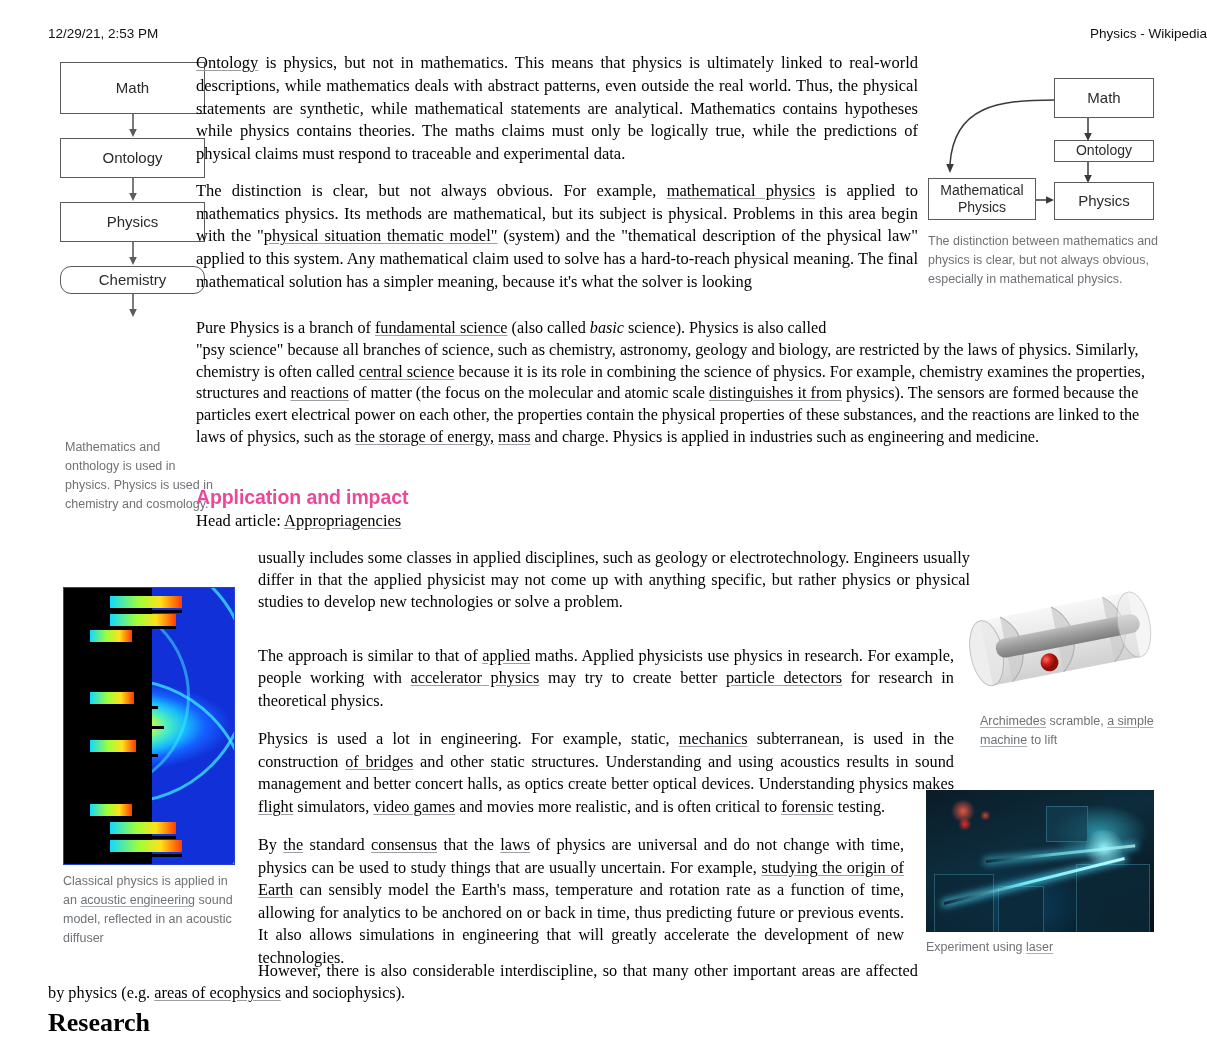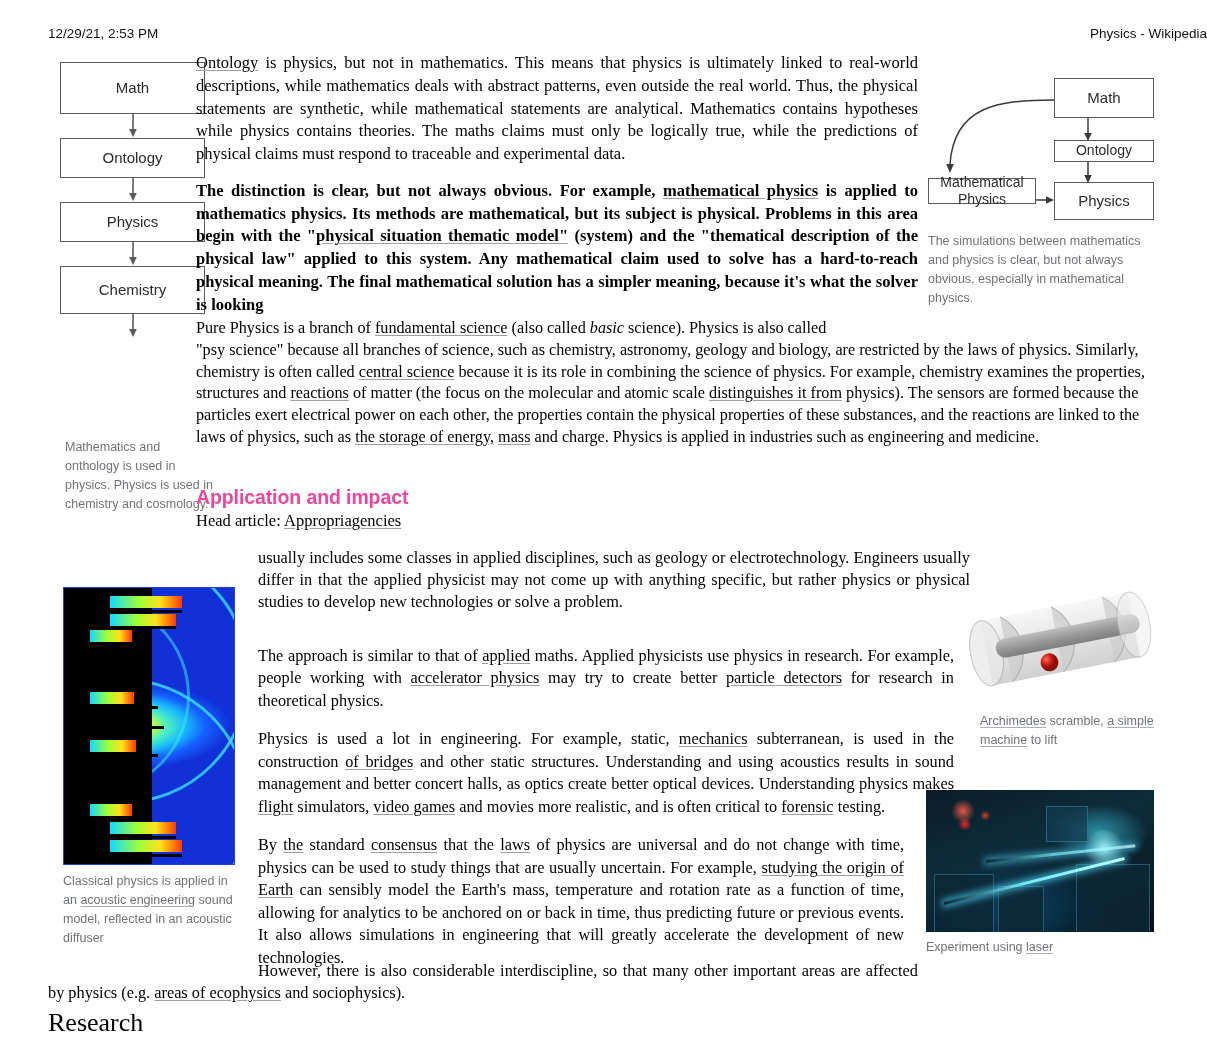--- a/index.html
+++ b/index.html
@@ -116,21 +116,21 @@
     position: absolute;
     left: 196px;
     top: 52px;
     width: 722px;
     font-size: 16.5px;
     line-height: 1.38;
     text-align: justify;
     text-justify: inter-word;
   }
   .body-col p { margin: 0 0 14px 0; }
-  .body-col p:last-child { margin-bottom: 0; font-weight: bold; }
+  .body-col p:last-child { margin-bottom: 0; }
 
   
   .wide-para {
     position: absolute;
     left: 196px;
     top: 318px;
     width: 958px;
     font-size: 16.2px;
     line-height: 1.345;
     text-align: left;
@@ -197,21 +197,21 @@
     line-height: 1.38;
     text-align: justify;
   }
   .para-last .ind { display: inline-block; width: 210px; }
 
   .h2-research {
     position: absolute;
     left: 48px;
     top: 1008px;
     font-family: "Liberation Serif", serif;
-    font-weight: normal;
+    font-weight: bold;
     font-size: 26px;
   }
 
   
   .fig-acoustic {
     position: absolute;
     left: 63px;
     top: 587px;
     width: 172px;
     height: 278px;
@@ -349,21 +349,21 @@
   </div>
   <div class="flowbox" style="height:40px;width:100%;">
     <span>Physics</span>
   </div>
   <div class="flow-arrow">
     <svg width="12" height="24" viewBox="0 0 12 24">
         <line x1="6" y1="0" x2="6" y2="17" stroke="#5b5b5b" stroke-width="1.6"></line>
         <polygon points="6,23 2.2,15 9.8,15" fill="#5b5b5b"></polygon>
       </svg>
   </div>
-  <div class="flowbox" style="height:48px;width:100%;">
+  <div class="flowbox" style="height:28px;width:100%;border-radius:11px;">
     <span>Chemistry</span>
   </div>
   <div class="flow-arrow">
     <svg width="12" height="24" viewBox="0 0 12 24">
         <line x1="6" y1="0" x2="6" y2="17" stroke="#5b5b5b" stroke-width="1.6"></line>
         <polygon points="6,23 2.2,15 9.8,15" fill="#5b5b5b"></polygon>
       </svg>
   </div>
 </div>
 
@@ -386,27 +386,27 @@
   </svg>
   <div class="flowbox" style="left:126px;top:0px;width:100px;height:40px;">
     <span>Math</span>
   </div>
   <div class="flowbox" style="left:126px;top:62px;width:100px;height:22px;font-size:14px;">
     <span>Ontology</span>
   </div>
   <div class="flowbox" style="left:126px;top:104px;width:100px;height:38px;">
     <span>Physics</span>
   </div>
-  <div class="flowbox" style="left:0px;top:100px;width:108px;height:26px;font-size:14px;">
+  <div class="flowbox" style="left:0px;top:100px;width:108px;height:42px;font-size:14px;">
     <span>Mathematical</span>
     <span>Physics</span>
   </div>
 </div>
 
-<div class="cap cap-right-diag">The simulations between mathematics and physics is clear, but not always obvious, especially in mathematical physics.</div>
+<div class="cap cap-right-diag">The distinction between mathematics and physics is clear, but not always obvious, especially in mathematical physics.</div>
 
 <div class="body-col">
   <p><a class="lnk" href="#">Ontology</a><span> is physics, but not in mathematics. This means that physics is ultimately linked to real-world descriptions, while mathematics deals with abstract patterns, even outside the real world. Thus, the physical statements are synthetic, while mathematical statements are analytical. Mathematics contains hypotheses while physics contains theories. The maths claims must only be logically true, while the predictions of physical claims must respond to traceable and experimental data.</span></p>
   <p><span>The distinction is clear, but not always obvious. For example, </span><a class="lnk" href="#">mathematical physics</a><span> is applied to mathematics physics. Its methods are mathematical, but its subject is physical. Problems in this area begin with the "</span><a class="lnk" href="#">physical situation thematic model"</a><span> (system) and the "thematical description of the physical law" applied to this system. Any mathematical claim used to solve has a hard-to-reach physical meaning. The final mathematical solution has a simpler meaning, because it's what the solver is looking</span></p>
 </div>
 
 <div class="wide-para">
   <span class="first-line"><span>Pure Physics is a branch of </span><a class="lnk" href="#">fundamental science</a><span> (also called </span><em>basic</em><span> science). Physics is also called</span></span><span>"psy science" because all branches of science, such as chemistry, astronomy, geology and biology, are restricted by the laws of physics. Similarly, chemistry is often called </span><a class="lnk" href="#">central science</a><span> because it is its role in combining the science of physics. For example, chemistry examines the properties, structures and </span><a class="lnk" href="#">reactions</a><span> of matter (the focus on the molecular and atomic scale </span><a class="lnk" href="#">distinguishes it from</a><span> physics). The sensors are formed because the particles exert electrical power on each other, the properties contain the physical properties of these substances, and the reactions are linked to the laws of physics, such as </span><a class="lnk" href="#">the storage of energy,</a><span> </span><a class="lnk" href="#">mass</a><span> and charge. Physics is applied in industries such as engineering and medicine.</span>
 </div>
 

